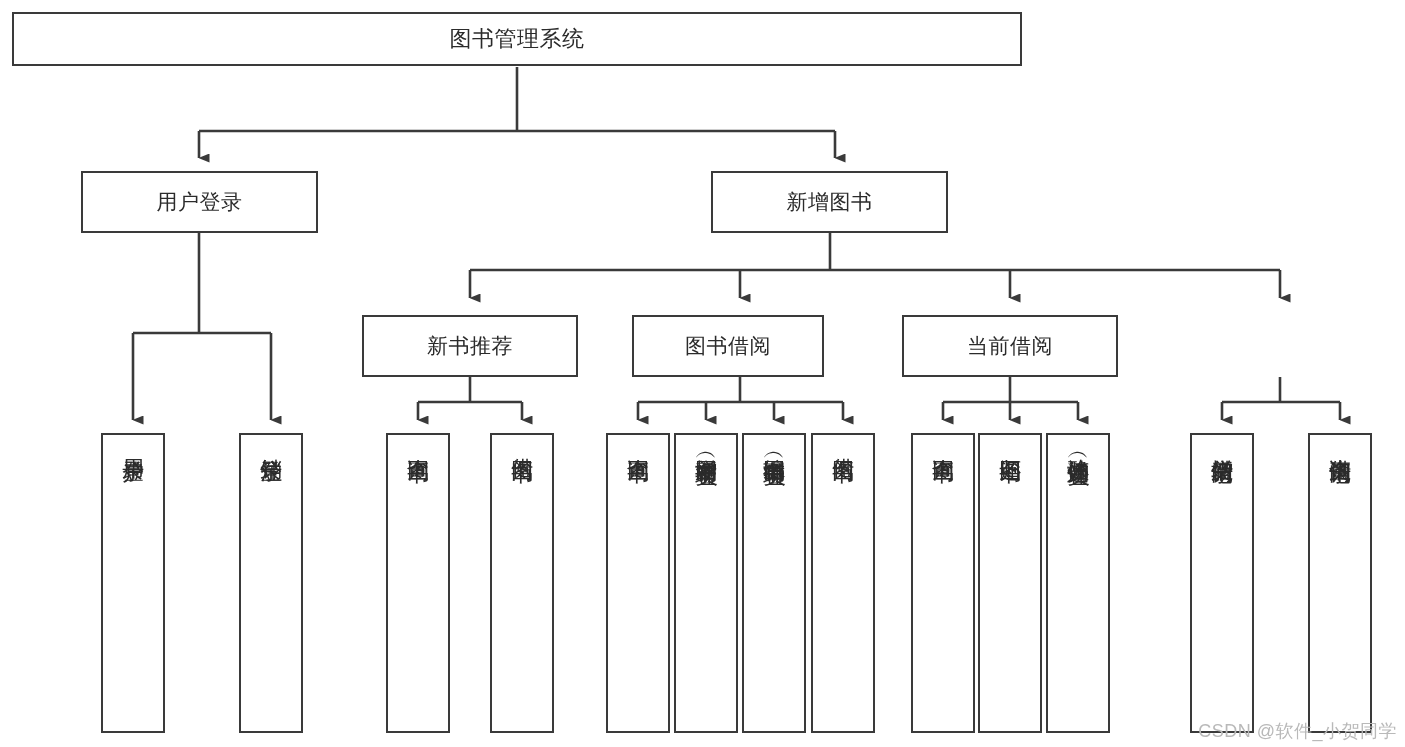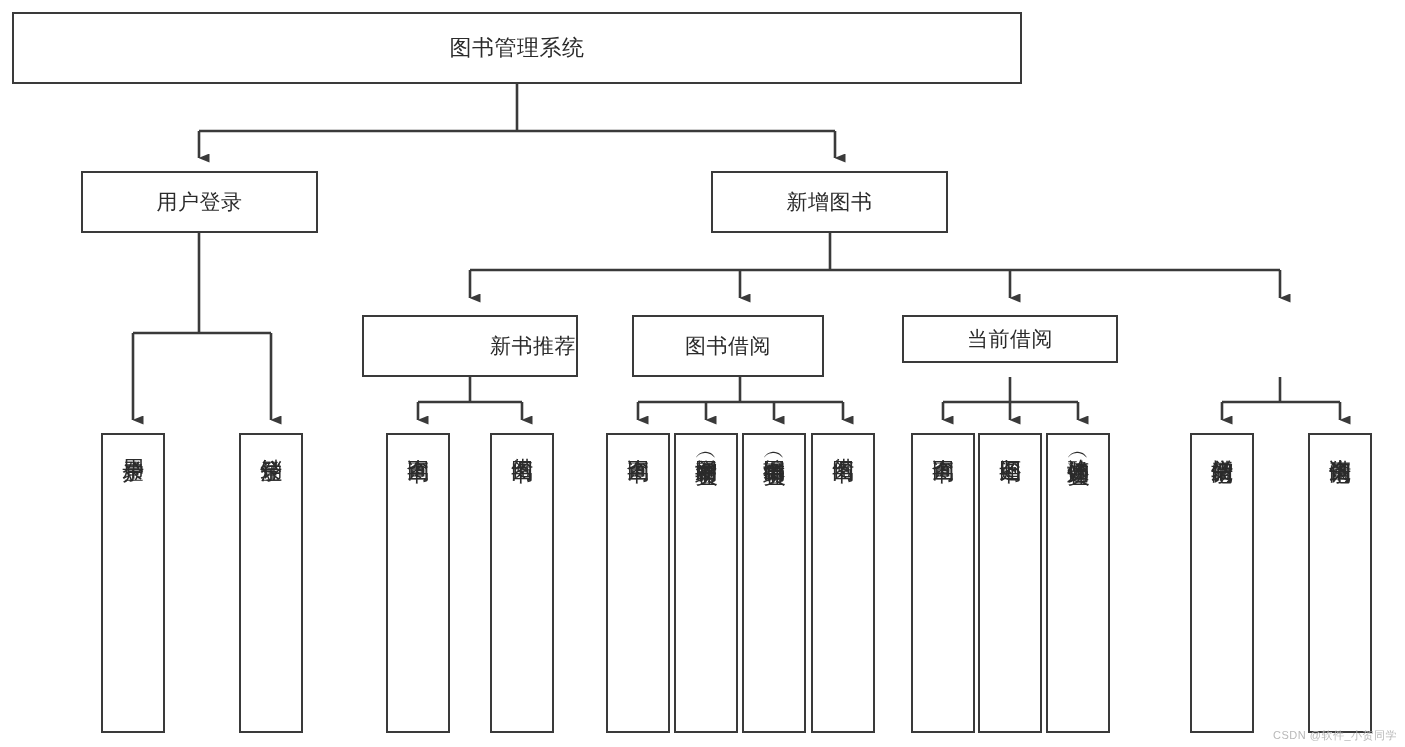--- a/index.html
+++ b/index.html
@@ -66,21 +66,21 @@
     white-space: nowrap;
     max-height: 278px;
   }
   .node.leaf.tall .node-label {
     max-height: 290px;
   }
   .watermark {
     position: absolute;
     right: 8px;
     bottom: 4px;
-    font-size: 11px;
+    font-size: 18px;
     color: #b9b9b9;
     font-family: "Liberation Sans", "DejaVu Sans", sans-serif;
     white-space: nowrap;
     letter-spacing: 0.5px;
   }
 </style>
 </head>
 <body>
 
 <div id="diagram-root">
@@ -128,38 +128,38 @@
       <path d="M1010,402 L1010,420" marker-end="url(#arrowhead)"></path>
       <path d="M1078,402 L1078,420" marker-end="url(#arrowhead)"></path>
 
       <path d="M1280,377 L1280,402"></path>
       <path d="M1222,402 L1340,402"></path>
       <path d="M1222,402 L1222,420" marker-end="url(#arrowhead)"></path>
       <path d="M1340,402 L1340,420" marker-end="url(#arrowhead)"></path>
     </g>
   </svg>
 
-  <div class="node root horizontal" style="left:12px; top:12px; width:1010px; height:72px;">
+  <div class="node root horizontal" style="left:12px; top:12px; width:1010px; height:54px;">
     <span class="node-label">图书管理系统</span>
   </div>
 
   <div class="node horizontal" style="left:81px; top:171px; width:237px; height:62px;">
     <span class="node-label">用户登录</span>
   </div>
   <div class="node horizontal" style="left:711px; top:171px; width:237px; height:62px;">
     <span class="node-label">新增图书</span>
   </div>
 
-  <div class="node horizontal" style="left:362px; top:315px; width:216px; height:62px;justify-content:flex-end;">
+  <div class="node horizontal" style="left:362px; top:315px; width:216px; height:62px;">
     <span class="node-label">新书推荐</span>
   </div>
   <div class="node horizontal" style="left:632px; top:315px; width:192px; height:62px;">
     <span class="node-label">图书借阅</span>
   </div>
-  <div class="node horizontal" style="left:902px; top:315px; width:216px; height:48px;">
+  <div class="node horizontal" style="left:902px; top:315px; width:216px; height:62px;">
     <span class="node-label">当前借阅</span>
   </div>
 
   <div class="node leaf" style="left:101px; top:433px; width:64px; height:300px;">
     <span class="node-label">用户登录</span>
   </div>
   <div class="node leaf" style="left:239px; top:433px; width:64px; height:300px;">
     <span class="node-label">注销登录</span>
   </div>
 

